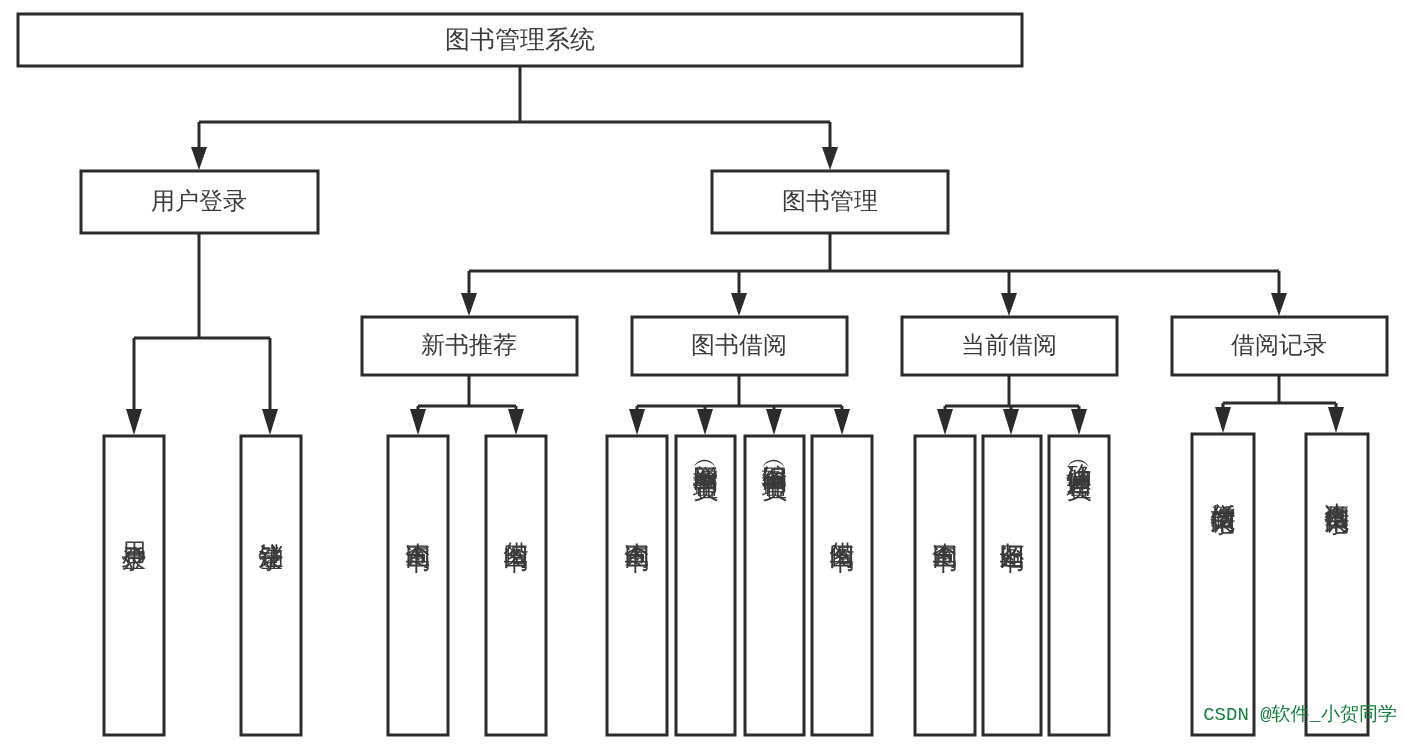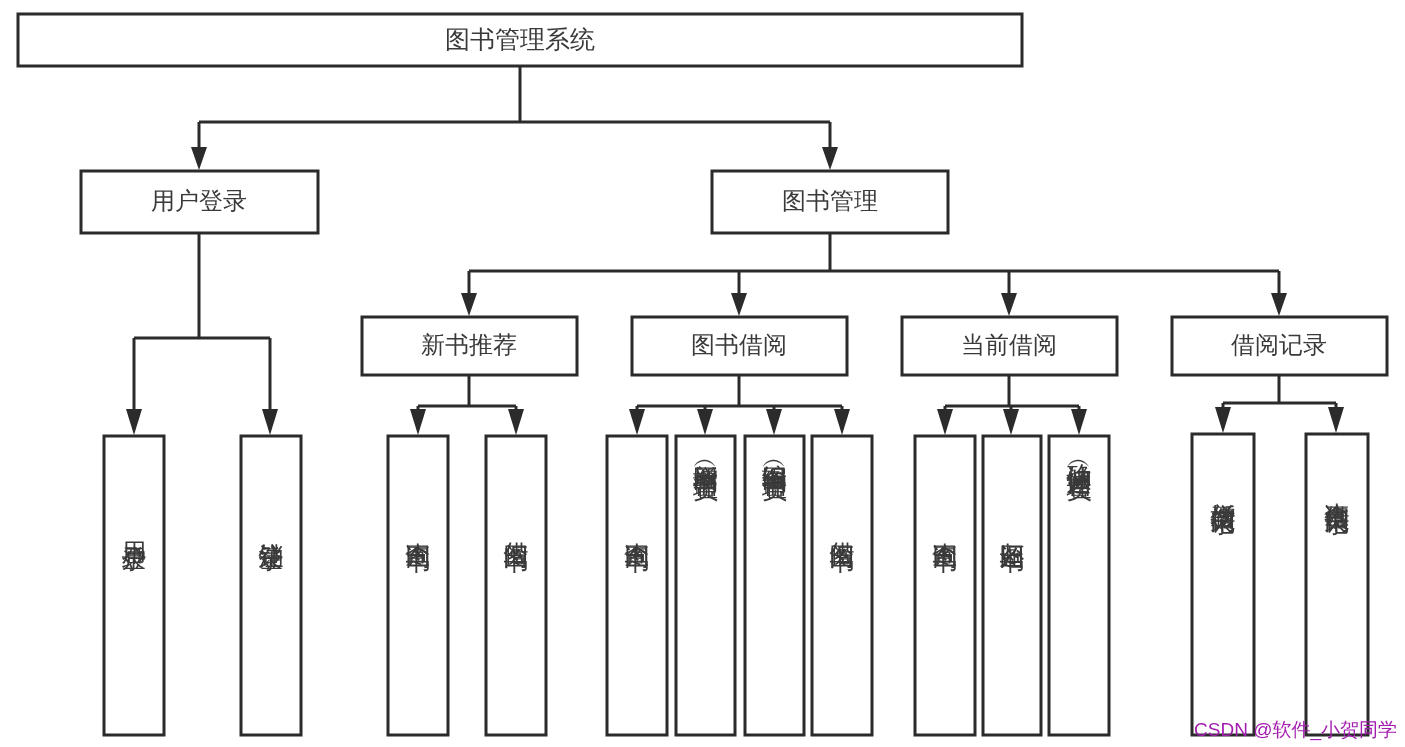--- a/index.html
+++ b/index.html
@@ -68,24 +68,24 @@
     font-family: "Liberation Sans", "DejaVu Sans", sans-serif;
     font-size: 25px;
     line-height: 1.08;
     color: #3a3a3a;
     letter-spacing: 2px;
     white-space: nowrap;
   }
   .watermark {
     position: absolute;
     right: 8px;
-    bottom: 4px;
-    font-family: Liberation Sans, sans-serif;
+    bottom: 20px;
+    font-family: Liberation Mono, monospace;
     font-size: 19px;
-    color: #a21caf;
+    color: #15803d;
     white-space: nowrap;
     user-select: none;
   }
 </style>
 </head>
 <body>
 
 <div id="diagram-root">
 
   <svg id="flowchart" viewBox="0 0 1405 747" xmlns="http://www.w3.org/2000/svg">

